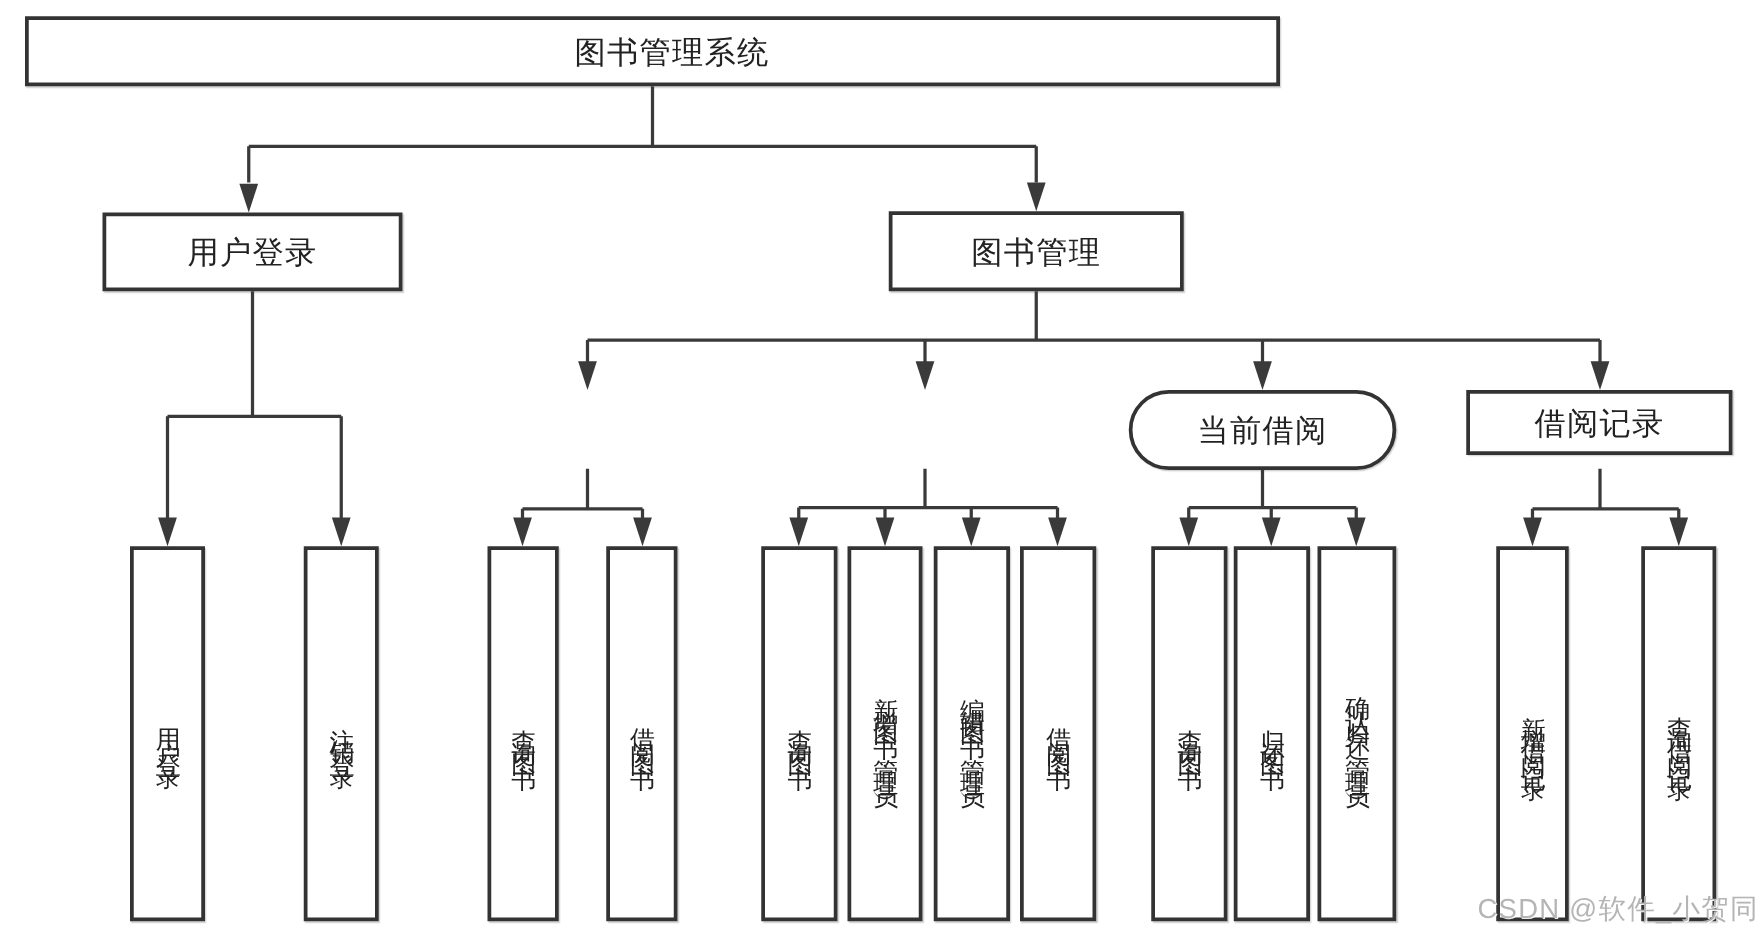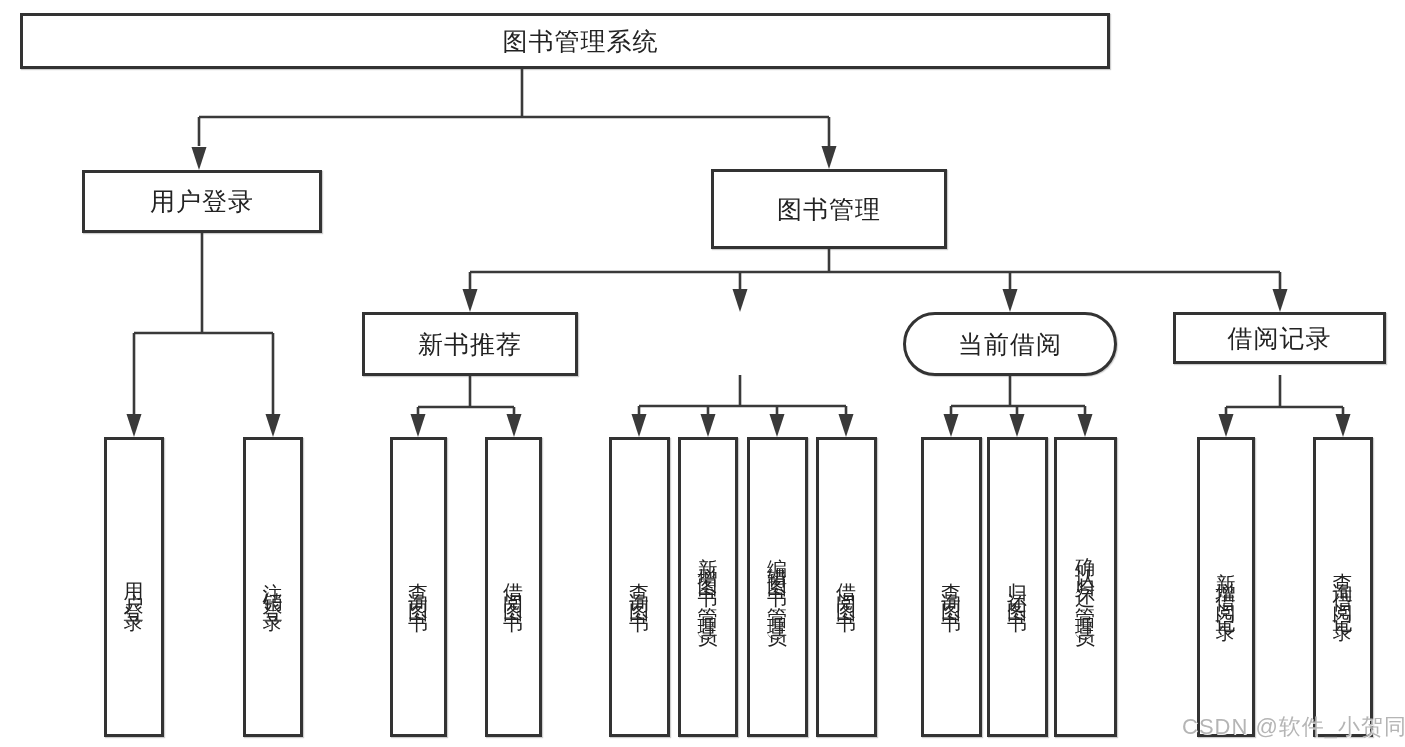--- a/index.html
+++ b/index.html
@@ -30,23 +30,23 @@
   }
   .h-node { font-size: 25px; letter-spacing: 1px; }
   .v-node {
     writing-mode: vertical-rl;
     text-orientation: mixed;
     font-size: 20px;
     letter-spacing: 10px;
     line-height: 1;
   }
   
-  .n-root        { left: 20px;   top: 13px;  width: 1090px; height: 56px; padding-left: 31px; }
+  .n-root        { left: 20px;   top: 13px;  width: 1004px; height: 56px; padding-left: 31px; }
   .n-userlogin   { left: 82px;   top: 170px; width: 240px;  height: 63px; }
-  .n-bookmgmt    { left: 711px;  top: 169px; width: 236px;  height: 80px; }
+  .n-bookmgmt    { left: 711px;  top: 169px; width: 236px;  height: 64px; }
   .n-newbook     { left: 362px;  top: 312px; width: 216px;  height: 64px; }
   .n-bookborrow  { left: 633px;  top: 312px; width: 214px;  height: 64px; }
   .n-curborrow   { left: 903px;  top: 312px; width: 214px;  height: 64px; border-radius: 32px; }
   .n-borrowrec   { left: 1173px; top: 312px; width: 213px;  height: 52px; }
   .leaf          { top: 437px; height: 300px; }
   .l-userlogin   { left: 104px;  width: 60px; }
   .l-logout      { left: 243px;  width: 60px; }
   .l-rec-query   { left: 390px;  width: 57px; }
   .l-rec-borrow  { left: 485px;  width: 57px; }
   .l-bb-query    { left: 609px;  width: 61px; }
@@ -142,21 +142,20 @@
       <use href="#arr" x="1226" y="437"></use>
       <use href="#arr" x="1343" y="437"></use>
     </g>
   </svg>
 
   <div class="node h-node n-root">图书管理系统</div>
 
   <div class="node h-node n-userlogin">用户登录</div>
   <div class="node h-node n-bookmgmt">图书管理</div>
 
-  <div class="node h-node n-newbook">新书推荐</div>
   <div class="node h-node n-curborrow">当前借阅</div>
   <div class="node h-node n-borrowrec">借阅记录</div>
 
   <div class="node v-node leaf l-userlogin">用户登录</div>
   <div class="node v-node leaf l-logout">注销登录</div>
 
   <div class="node v-node leaf l-rec-query">查询图书</div>
   <div class="node v-node leaf l-rec-borrow">借阅图书</div>
 
   <div class="node v-node leaf l-bb-query">查询图书</div>

